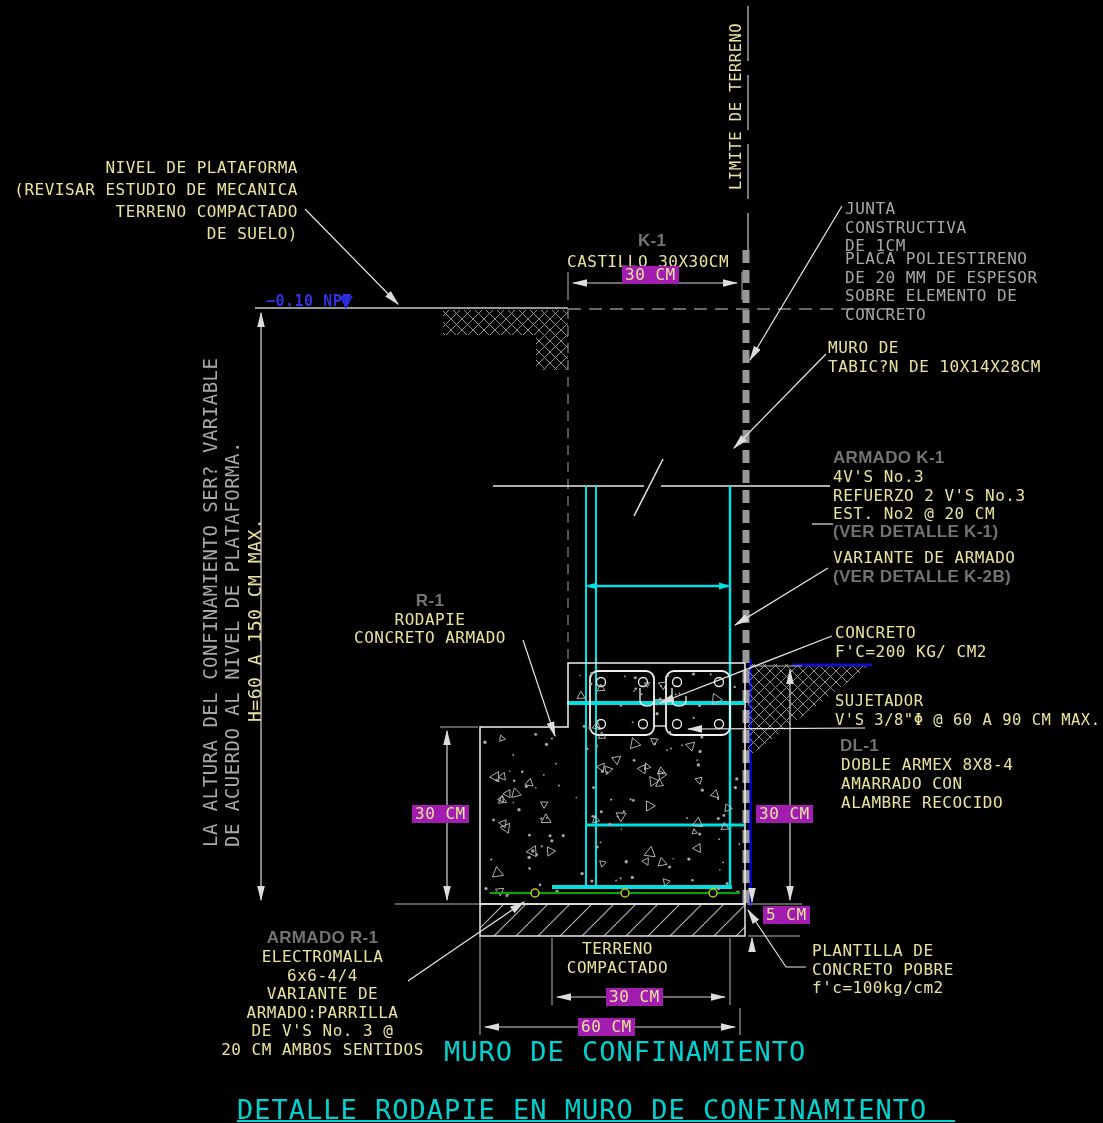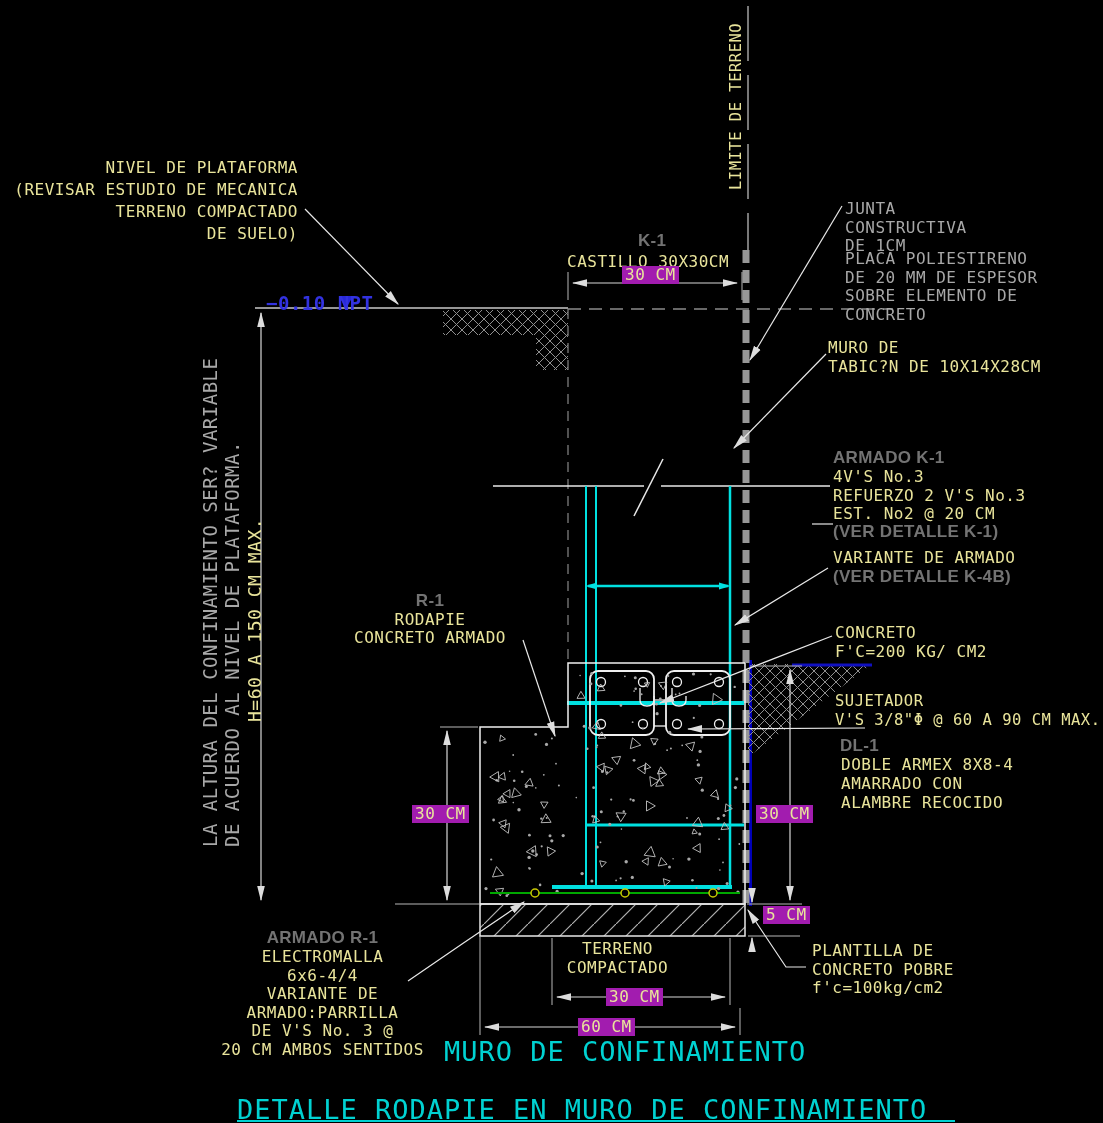--- a/index.html
+++ b/index.html
@@ -3,21 +3,21 @@
 <meta charset="utf-8">
 <style>
   html,body{margin:0;padding:0;background:#000;}
   #canvas{position:relative;width:1103px;height:1123px;background:#000;overflow:hidden;
           font-family:"DejaVu Sans Mono",monospace;padding-left:26px;}
   svg{position:absolute;left:0;top:0;z-index:1;}
   .t{position:absolute;font:16px "DejaVu Sans Mono",monospace;color:#E9E49B;
      letter-spacing:.5px;white-space:nowrap;z-index:4;line-height:1.15;}
   .gray{color:#A8A8A8;}
   .tag{font:bold 17px "Liberation Sans",sans-serif;color:#737373;letter-spacing:.3px;}
-  .blue{color:#3232E0;font-weight:bold;font-size:19px;}
+  .blue{color:#3232E0;font-weight:bold;font-size:15px;}
   .dimlbl{background:#a21caf;padding:0 3px;z-index:6;}
   .vert{transform:rotate(-90deg);transform-origin:0 0;}
   .ctr{text-align:center;}
   .rgt{text-align:right;}
   .title-c{color:#00D2D2;font-size:27px;letter-spacing:1px;}
   .lines div{white-space:nowrap;}
 </style>
 </head>
 <body>
 
@@ -360,21 +360,21 @@
     <div>MURO DE</div>
     <div>TABIC?N DE 10X14X28CM</div>
   </div>
 
   <div class="t tag" style="left:833px;top:448px;">ARMADO K-1</div>
   <div class="t" style="left:833px;top:468px;">4V'S No.3</div>
   <div class="t" style="left:833px;top:487px;text-align:right;">REFUERZO 2 V'S No.3</div>
   <div class="t" style="left:833px;top:505px;">EST. No2 @ 20 CM</div>
   <div class="t tag" style="left:833px;top:522px;">(VER DETALLE K-1)</div>
   <div class="t" style="left:833px;top:549px;">VARIANTE DE ARMADO</div>
-  <div class="t tag" style="left:833px;top:567px;">(VER DETALLE K-4B)</div>
+  <div class="t tag" style="left:833px;top:567px;">(VER DETALLE K-2B)</div>
 
   <div class="t lines" style="left:835px;top:624px;line-height:18.5px;">
     <div>CONCRETO</div>
     <div>F'C=200 KG/ CM2</div>
   </div>
 
   <div class="t lines" style="left:835px;top:692px;line-height:18.5px;font-size:15.5px;">
     <div>SUJETADOR</div>
     <div>V'S 3/8"Φ @ 60 A 90 CM MAX.</div>
   </div>

